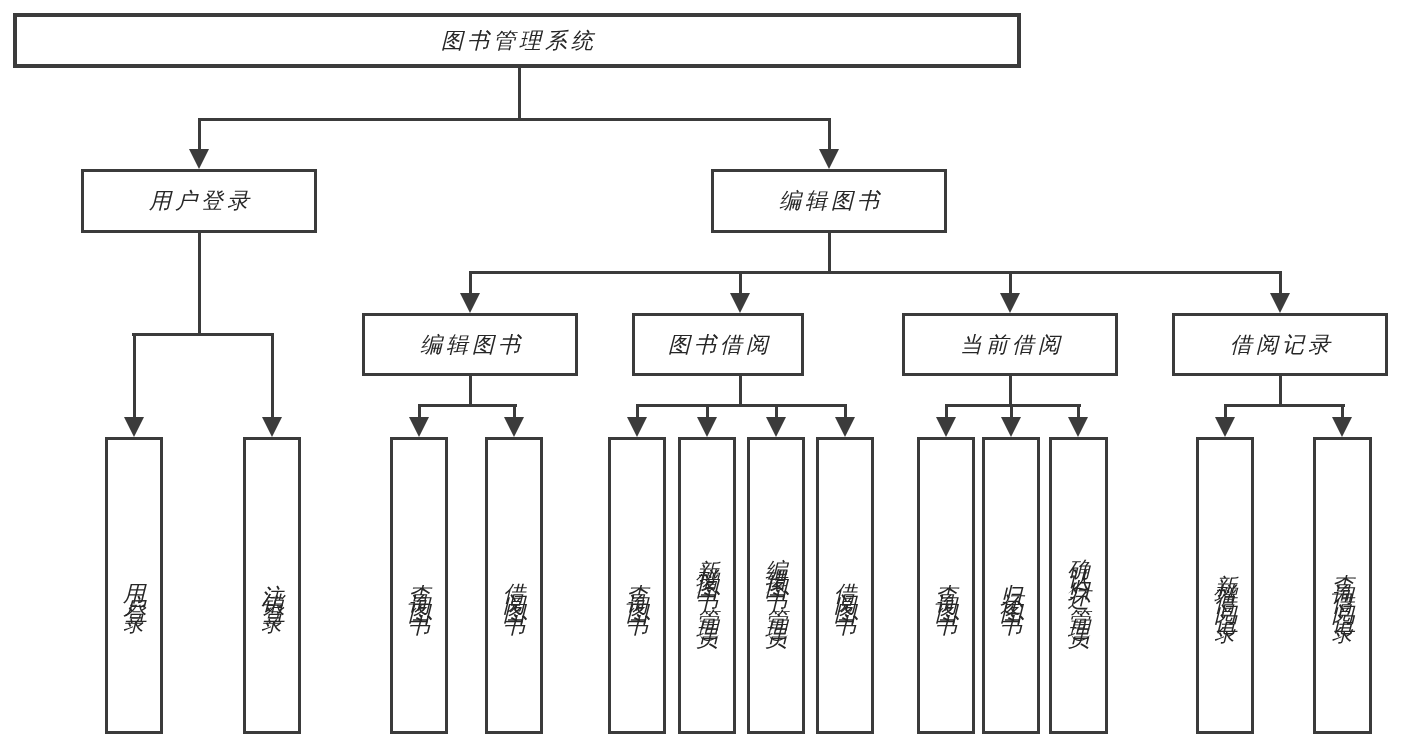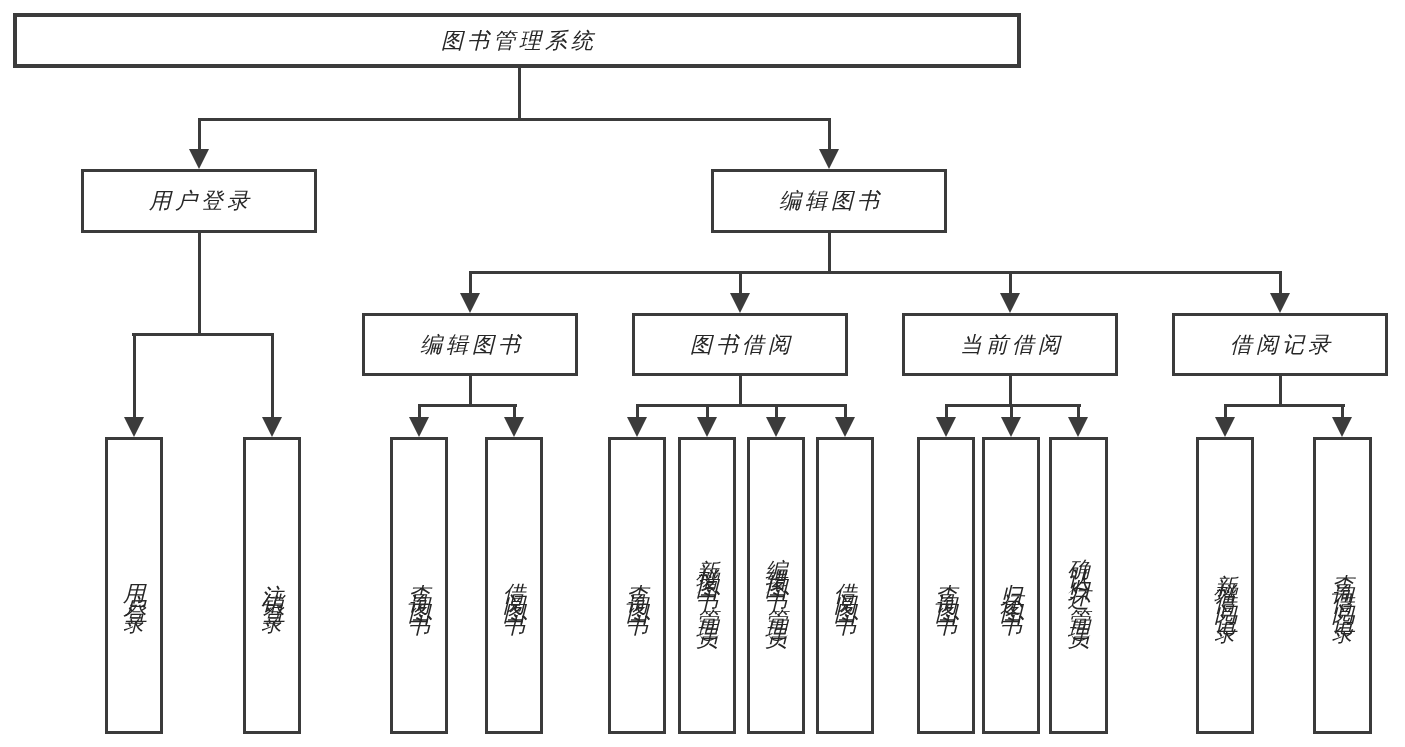--- a/index.html
+++ b/index.html
@@ -75,21 +75,21 @@
   <div class="ln" style="left:469px;top:271px;width:3px;height:26px"></div>
   <div class="ar" style="left:460px;top:293px"></div>
   <div class="ln" style="left:739px;top:271px;width:3px;height:26px"></div>
   <div class="ar" style="left:730px;top:293px"></div>
   <div class="ln" style="left:1009px;top:271px;width:3px;height:26px"></div>
   <div class="ar" style="left:1000px;top:293px"></div>
   <div class="ln" style="left:1279px;top:271px;width:3px;height:26px"></div>
   <div class="ar" style="left:1270px;top:293px"></div>
 
   <div class="box" style="left:362px;top:313px;width:216px;height:63px">编辑图书</div>
-  <div class="box" style="left:632px;top:313px;width:216px;height:63px">图书借阅</div>
+  <div class="box" style="left:632px;top:313px;width:172px;height:63px">图书借阅</div>
   <div class="box" style="left:1172px;top:313px;width:216px;height:63px">借阅记录</div>
   <div class="box" style="left:902px;top:313px;width:216px;height:63px">当前借阅</div>
 
   <div class="ln" style="left:469px;top:376px;width:3px;height:31px"></div>
   <div class="ln" style="left:418px;top:404px;width:99px;height:3px"></div>
   <div class="ln" style="left:418px;top:404px;width:3px;height:16px"></div>
   <div class="ar" style="left:409px;top:417px"></div>
   <div class="ln" style="left:513px;top:404px;width:3px;height:16px"></div>
   <div class="ar" style="left:504px;top:417px"></div>
 

